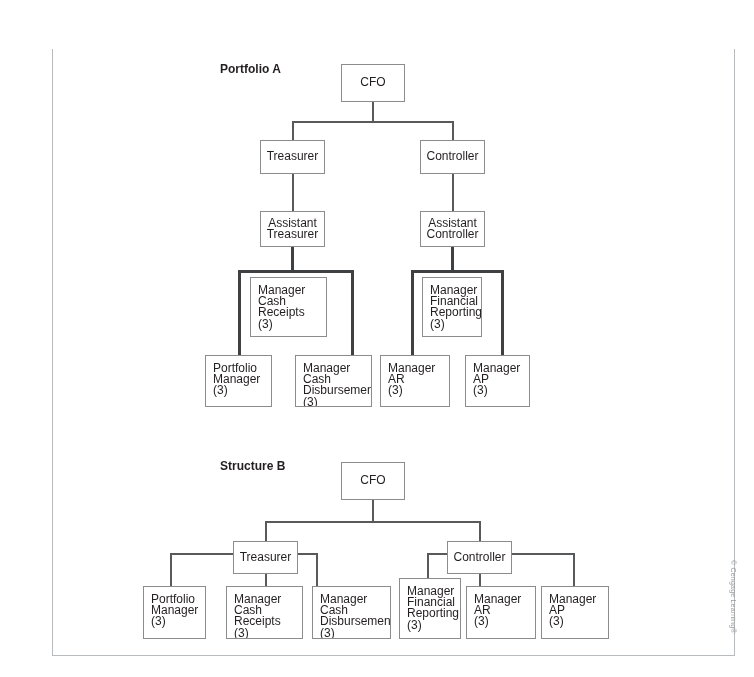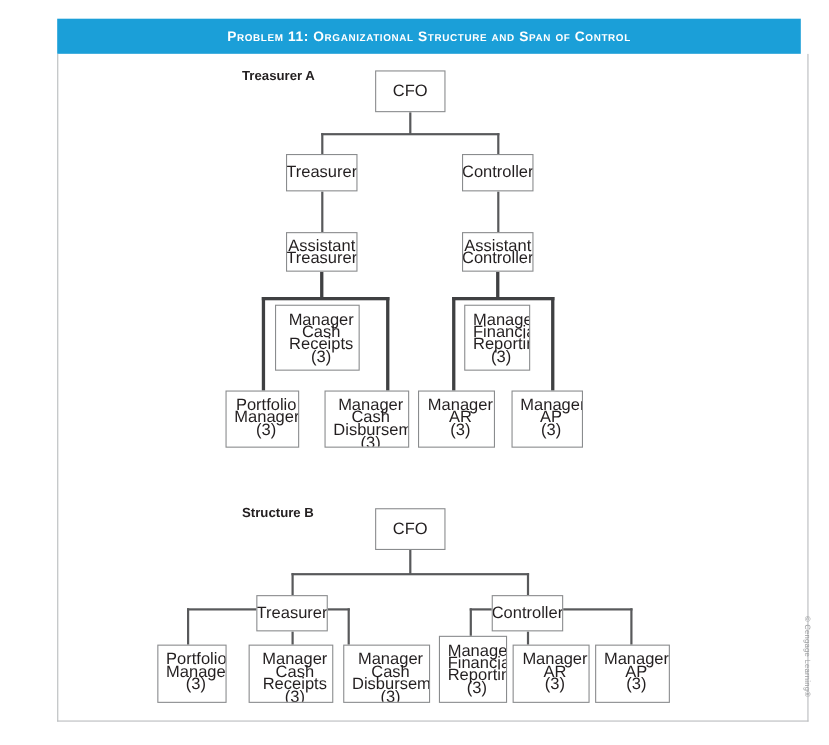--- a/index.html
+++ b/index.html
@@ -67,41 +67,41 @@
     width: 754px;
     height: 677px;
   }
 
   
   .node {
     position: absolute;
     box-sizing: border-box;
     border: 1px solid #8a8c8e;
     background: #ffffff;
-    font-size: 15px;
+    font-size: 12px;
     line-height: 11.2px;
     color: #231f20;
     z-index: 3;
     overflow: hidden;
   }
   .node .lbl {
     display: block;
     white-space: pre-line;
   }
   
   .node.center {
     display: flex;
     align-items: center;
     justify-content: center;
     text-align: center;
   }
   
   .node.tl {
     padding: 7px 0 0 7px;
-    text-align: center;
+    text-align: left;
   }
 
   
   .vline {
     position: absolute;
     width: 2px;
     background: #58595b;
     z-index: 1;
   }
   .hline {
@@ -135,29 +135,26 @@
     transform: rotate(90deg);
     transform-origin: 0 0;
     letter-spacing: 0.2px;
   }
 </style>
 </head>
 <body>
 
 <div id="page">
 
-  <div id="banner">
-    <div id="banner-title">Problem 11: Organizational Structure and Span of Control</div>
-  </div>
 
   <div id="panel"></div>
 
   <div id="canvas">
 
-    <div class="caption" style="left:220px; top:62px;">Treasurer A</div>
+    <div class="caption" style="left:220px; top:62px;">Portfolio A</div>
 
     <div class="node center" style="left:341px; top:64px; width:64px; height:38px;">
       <span class="lbl">CFO</span>
     </div>
 
     <div class="vline" style="left:372px; top:102px; height:20px;"></div>
     <div class="hline" style="left:292px; top:121px; width:162px;"></div>
     <div class="vline" style="left:292px; top:121px; height:20px;"></div>
     <div class="vline" style="left:452px; top:121px; height:20px;"></div>
 

